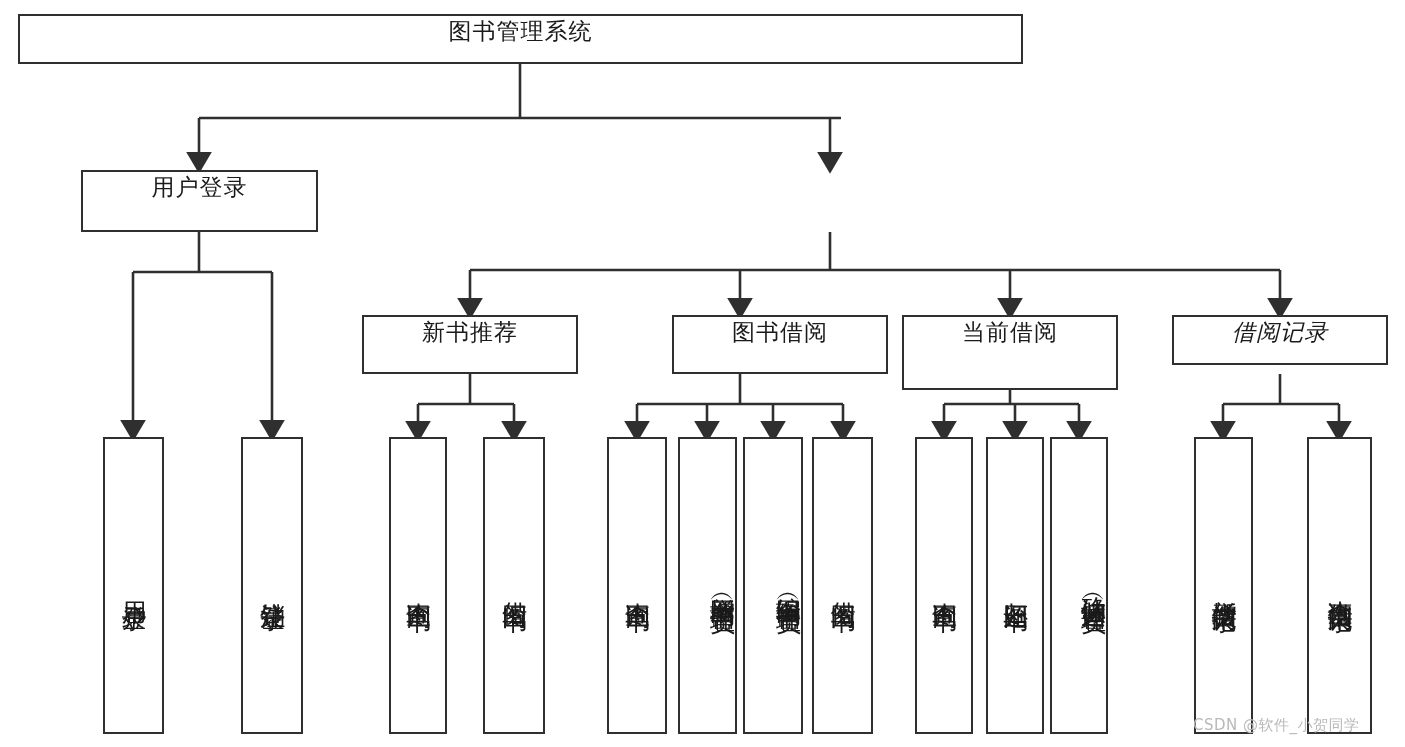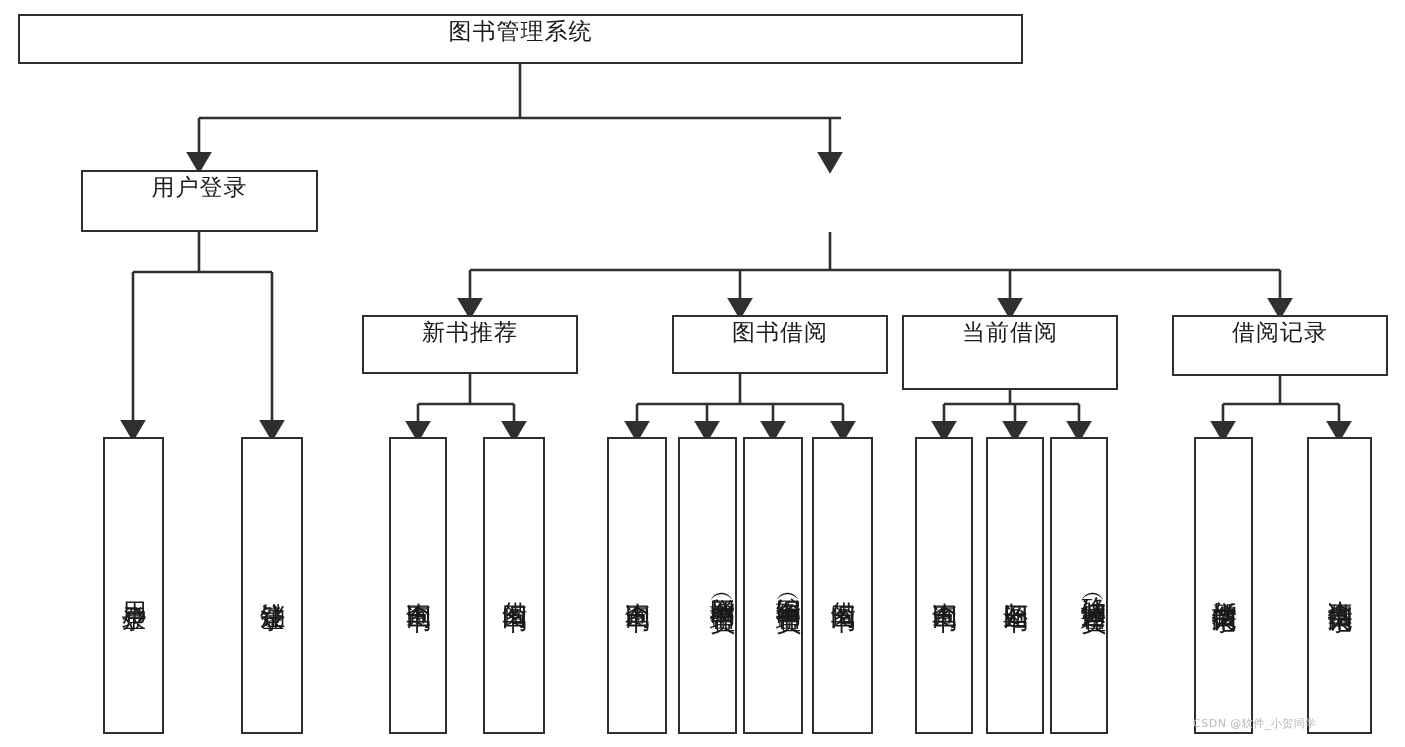--- a/index.html
+++ b/index.html
@@ -54,21 +54,21 @@
   svg.edges {
     position: absolute;
     left: 0;
     top: 0;
     width: 1405px;
     height: 747px;
     pointer-events: none;
   }
   .watermark {
     position: absolute;
-    font-size: 11px;
+    font-size: 15px;
     color: #b9b9b9;
     white-space: nowrap;
     letter-spacing: 0.5px;
   }
 </style>
 </head>
 <body>
 
 <div id="canvas">
 
@@ -132,21 +132,21 @@
 
   <div class="node horiz" style="left:362px; top:315px; width:216px; height:59px;">
     <span>新书推荐</span>
   </div>
   <div class="node horiz" style="left:632px; top:315px; width:216px; height:59px;margin-left:40px;">
     <span>图书借阅</span>
   </div>
   <div class="node horiz" style="left:902px; top:315px; width:216px; height:75px;">
     <span>当前借阅</span>
   </div>
-  <div class="node horiz" style="left:1172px; top:315px; width:216px; height:61px;">
+  <div class="node horiz" style="left:1172px; top:315px; width:216px; height:50px;font-style:italic;">
     <span>借阅记录</span>
   </div>
 
   <div class="node vert center-text" style="left:103px; top:437px; width:61px; height:297px;">
     <span class="vlabel">用户登录</span>
   </div>
   <div class="node vert center-text" style="left:241px; top:437px; width:62px; height:297px;">
     <span class="vlabel">注销登录</span>
   </div>
 

